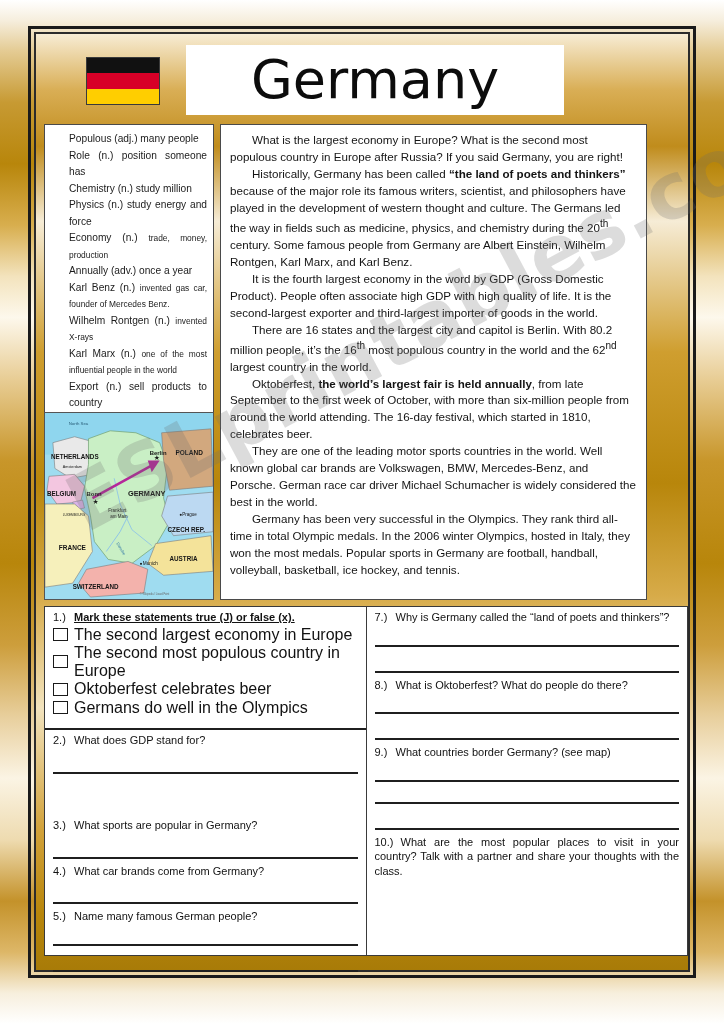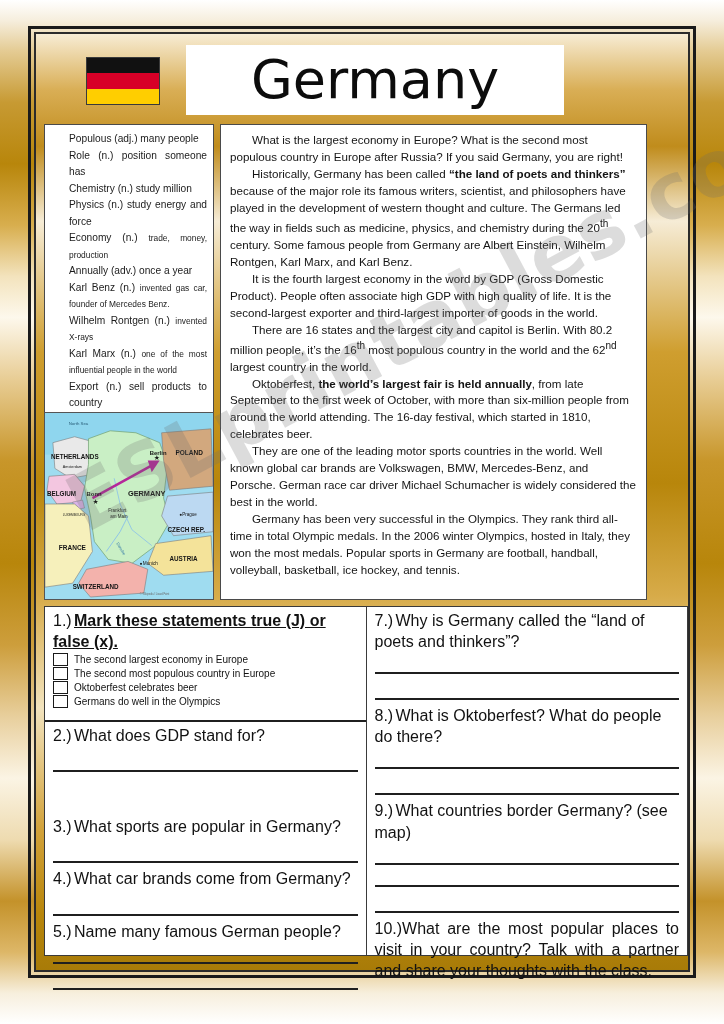--- a/index.html
+++ b/index.html
@@ -207,21 +207,21 @@
 
   .qrow {
     position: relative;
     border-bottom: 2px solid #1f1f1f;
     padding: 3px 8px 2px 8px;
   }
   .qrow.nolinebottom { border-bottom: none; }
 
   .qtext {
     font-family: "Liberation Sans", sans-serif;
-    font-size: 16px;
+    font-size: 11px;
     color: #121212;
     line-height: 1.32;
   }
   .qtext.just { text-align: justify; }
   .qnum { display: inline-block; min-width: 21px; }
   .qnum.wide { min-width: 26px; }
   .underlined { text-decoration: underline; font-weight: 600; }
 
   .blankline { height: 22px; border-bottom: 2px solid #1f1f1f; }
   .blankline.tall { height: 26px; }
@@ -230,21 +230,21 @@
     display: flex; align-items: center;
     margin: 1px 0 1px 0;
   }
   .checkbox {
     width: 15px; height: 13px;
     border: 1.6px solid #1a1a1a;
     background: #fff;
     margin-right: 6px;
     flex: 0 0 auto;
   }
-  .cb-label { font-size: 10px; color: #121212; line-height: 1.1; }
+  .cb-label { font-size: 16px; color: #121212; line-height: 1.1; }
 
   .spacer-sm { height: 9px; }
 
   
   #watermark {
     position: absolute;
     left: 0; top: 0; width: 724px; height: 1024px;
     pointer-events: none;
     overflow: hidden;
   }

